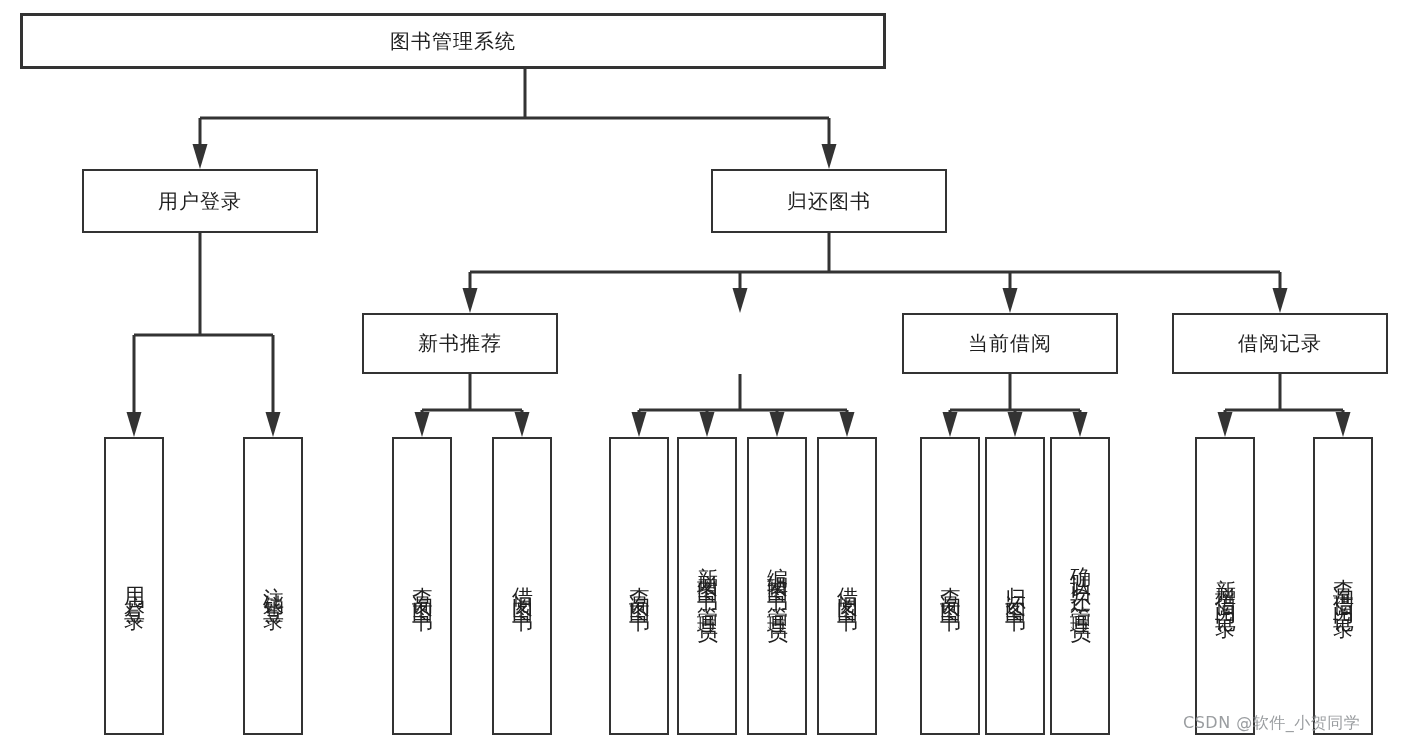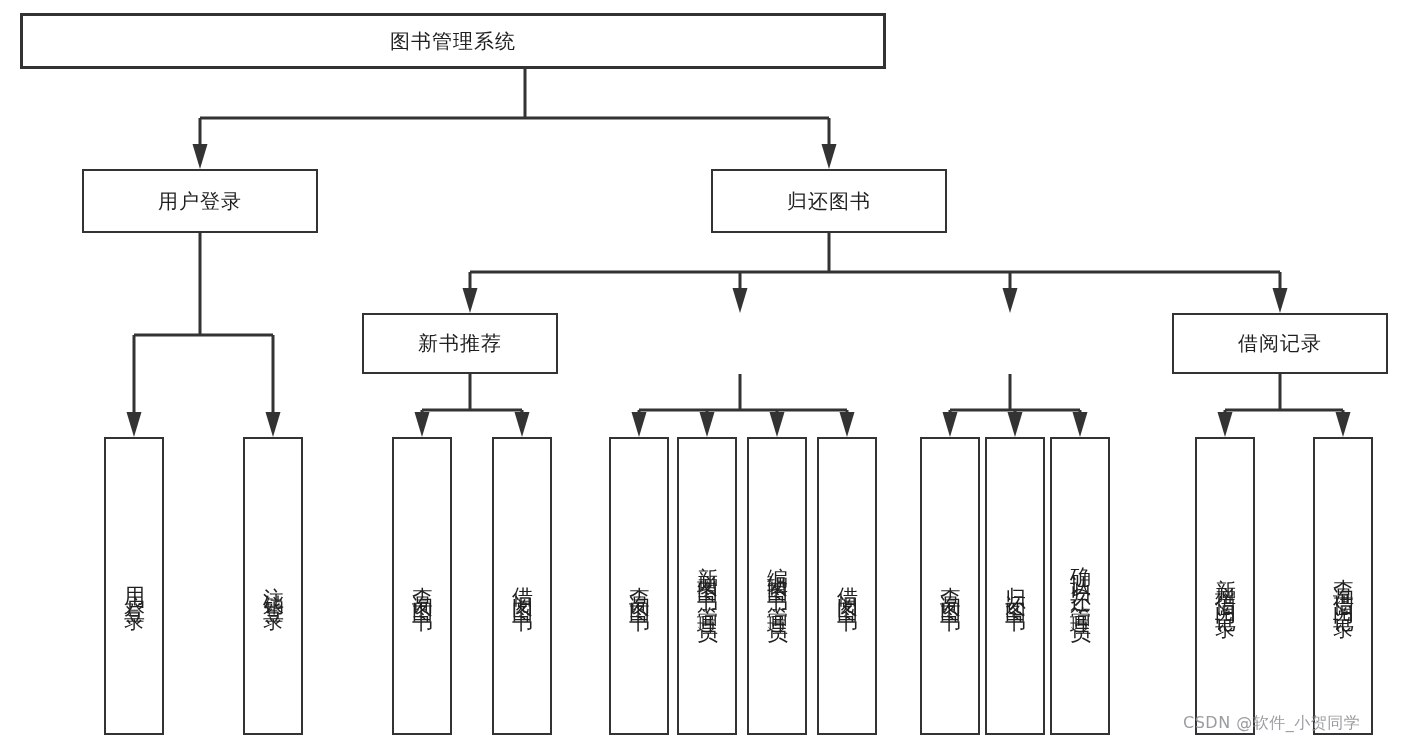--- a/index.html
+++ b/index.html
@@ -100,20 +100,21 @@
       <polygon points="1335.5,412 1350.5,412 1343,437"></polygon>
     </g>
   </svg>
 
   <div class="node h root" style="left:20px; top:13px; width:866px; height:56px;">图书管理系统</div>
 
   <div class="node h" style="left:82px; top:169px; width:236px; height:64px;">用户登录</div>
   <div class="node h" style="left:711px; top:169px; width:236px; height:64px;">归还图书</div>
 
   <div class="node h" style="left:362px; top:313px; width:196px; height:61px;">新书推荐</div>
+  <div class="node h" style="left:902px; top:313px; width:216px; height:61px;">当前借阅</div>
   <div class="node h" style="left:1172px; top:313px; width:216px; height:61px;">借阅记录</div>
 
   <div class="node v" style="left:104px; top:437px; width:60px; height:298px;">用户登录</div>
   <div class="node v" style="left:243px; top:437px; width:60px; height:298px;">注销登录</div>
 
   <div class="node v" style="left:392px; top:437px; width:60px; height:298px;">查询图书</div>
   <div class="node v" style="left:492px; top:437px; width:60px; height:298px;">借阅图书</div>
 
   <div class="node v" style="left:609px; top:437px; width:60px; height:298px;">查询图书</div>
   <div class="node v" style="left:677px; top:437px; width:60px; height:298px;">新增图书（管理员）</div>

